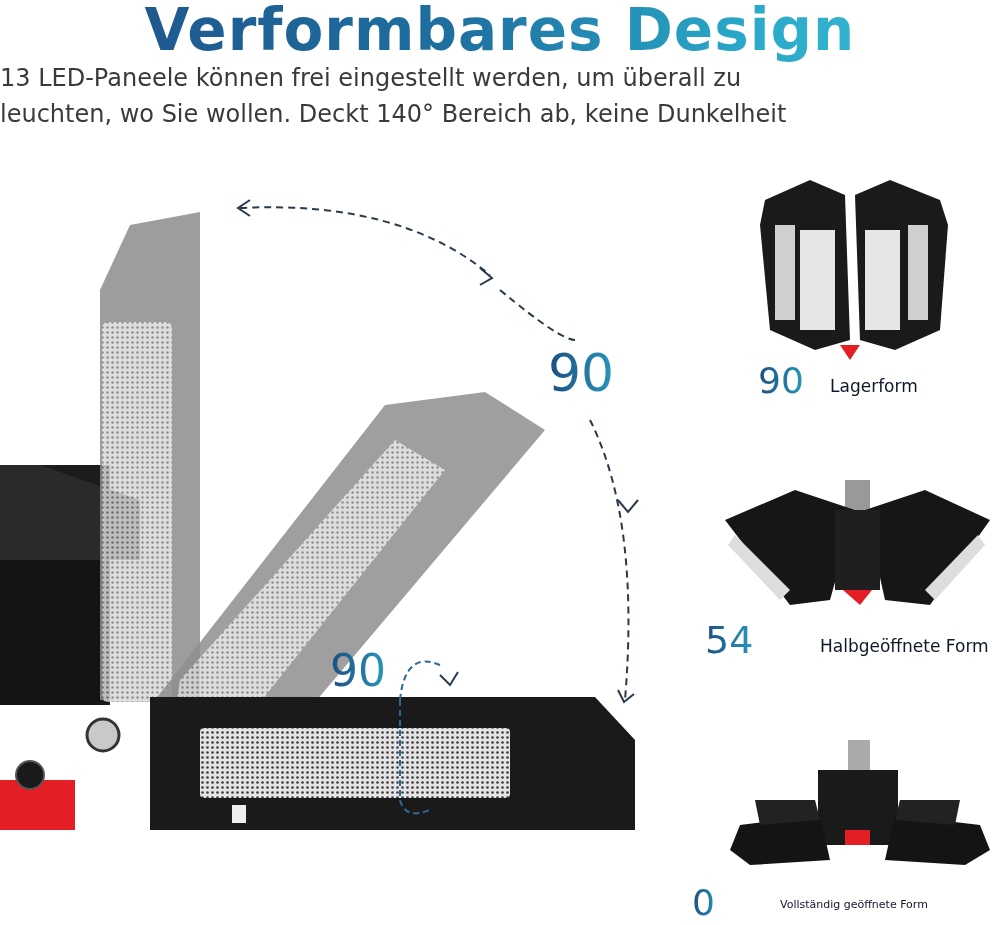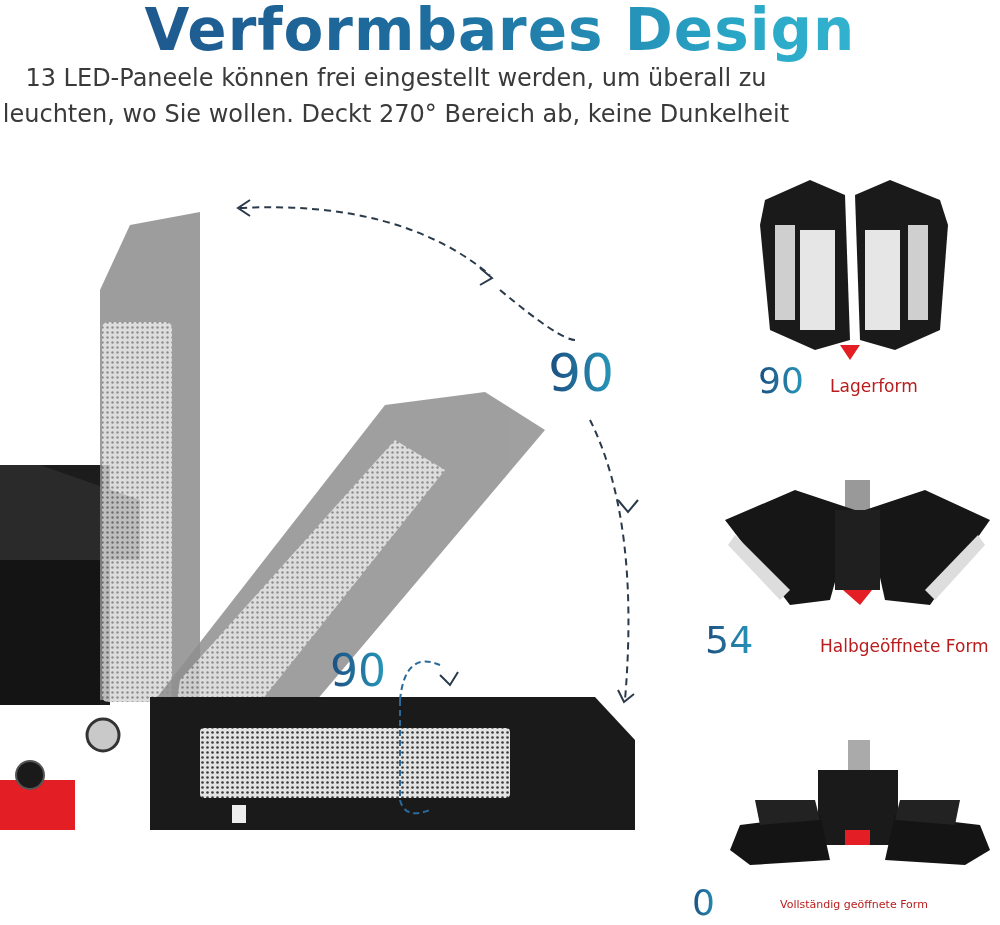--- a/index.html
+++ b/index.html
@@ -1,33 +1,33 @@
 <!DOCTYPE html>
 <html><head>
 <meta charset="utf-8">
 <style>
   html,body{margin:0;padding:0;background:#fff;}
   body{width:1000px;height:925px;position:relative;overflow:hidden;font-family:"DejaVu Sans","Liberation Sans",sans-serif;}
   .title{position:absolute;left:0;top:-4px;width:1000px;text-align:center;font-size:58px;font-weight:bold;letter-spacing:1px;
     background:linear-gradient(90deg,#1f4f86 0%,#1e6fa0 45%,#2aa9c8 75%,#3ec0d8 100%);-webkit-background-clip:text;background-clip:text;color:transparent;}
-  .subtitle{position:absolute;left:0;width:792px;text-align:center;font-size:24px;color:#3a3a3a;font-family:"DejaVu Sans",sans-serif;}
+  .subtitle{position:absolute;left:0;width:792px;text-align:left;font-size:24px;color:#3a3a3a;font-family:"DejaVu Sans",sans-serif;}
   .sub1{top:64px;}
   .sub2{top:100px;}
   .deg{position:absolute;font-family:"DejaVu Sans",sans-serif;color:transparent;
     background:linear-gradient(90deg,#1c4e80,#2aa6c6);-webkit-background-clip:text;background-clip:text;}
   .deg sup{font-size:0.5em;vertical-align:top;position:relative;top:0.05em;}
-  .cap{position:absolute;font-size:17px;color:#b91c1c;font-family:"DejaVu Sans",sans-serif;}
+  .cap{position:absolute;font-size:17px;color:#0f172a;font-family:"DejaVu Sans",sans-serif;}
   svg{position:absolute;left:0;top:0;}
 </style>
 </head>
 <body>
 
 <div class="title">Verformbares Design</div>
 <div class="subtitle sub1">13 LED-Paneele können frei eingestellt werden, um überall zu</div>
-<div class="subtitle sub2">leuchten, wo Sie wollen. Deckt 270° Bereich ab, keine Dunkelheit</div>
+<div class="subtitle sub2">leuchten, wo Sie wollen. Deckt 140° Bereich ab, keine Dunkelheit</div>
 
 <svg width="1000" height="925">
   <defs>
     <pattern id="mesh" width="5" height="5" patternUnits="userSpaceOnUse">
       <rect width="5" height="5" fill="#d8d8d8"></rect>
       <circle cx="2.5" cy="2.5" r="1.2" fill="#7a7a7a"></circle>
     </pattern>
     <pattern id="meshDark" width="5" height="5" patternUnits="userSpaceOnUse">
       <rect width="5" height="5" fill="#e4e4e4"></rect>
       <circle cx="2.5" cy="2.5" r="1.3" fill="#3a3a3a"></circle>

